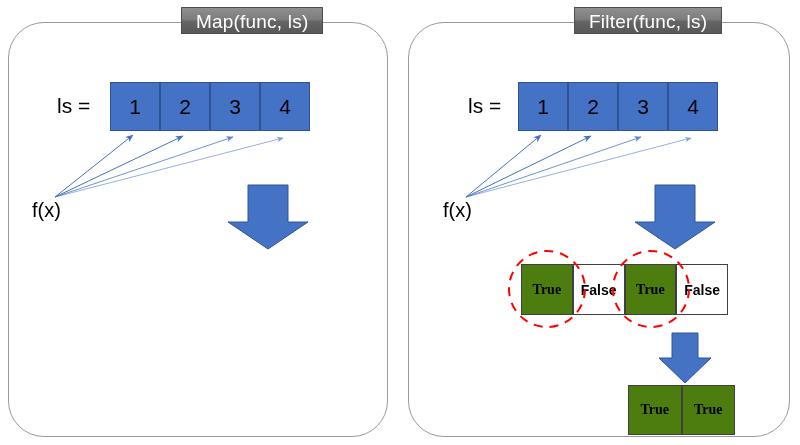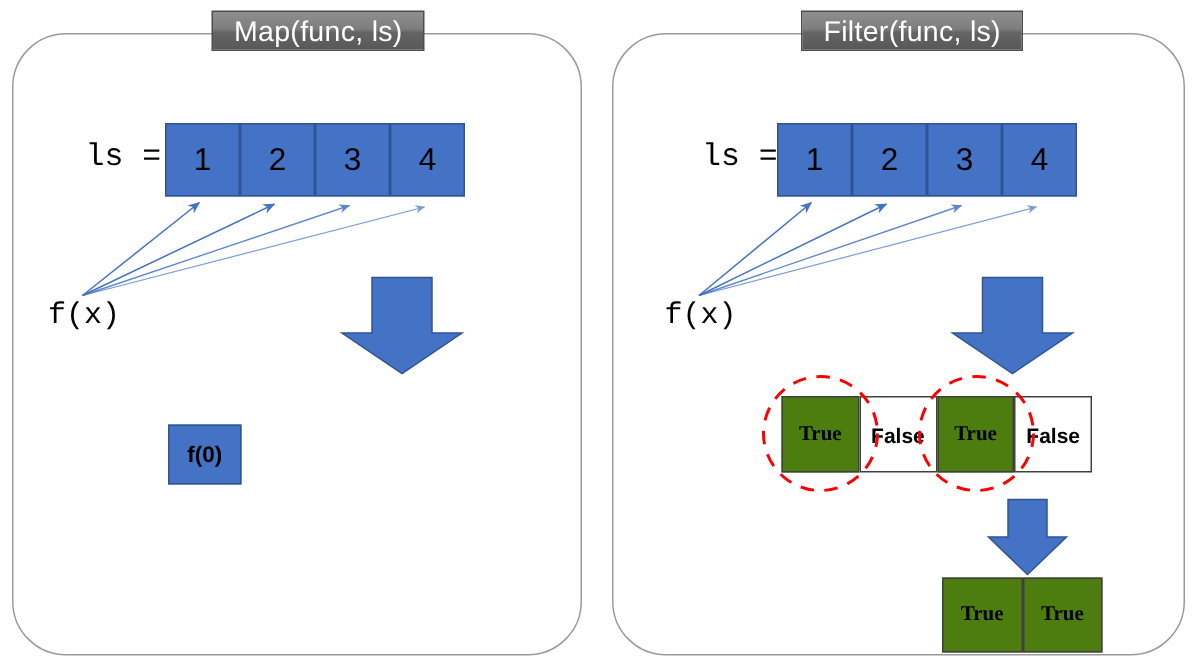--- a/index.html
+++ b/index.html
@@ -33,20 +33,21 @@
     padding: 0 14px;
     color: #ffffff;
     font-size: 19px;
     letter-spacing: .2px;
     white-space: nowrap;
     background: linear-gradient(to bottom, #8f8f8f 0%, #7d7d7d 45%, #646464 55%, #585858 100%);
     border: 1px solid #4d4d4d;
     box-sizing: border-box;
     text-align: center;
     z-index: 5;
+    margin-left: 40px;
   }
   #title-map    { left: 141px; }
   #title-filter { left: 534px; text-align: center; }
 
   
   .array {
     position: absolute;
     display: flex;
     box-sizing: border-box;
   }
@@ -86,21 +87,20 @@
   #ls-array-map .cell, #ls-array-filter .cell { width: 50px; height: 49px; }
   #out-array-map .cell { width: 49px; height: 40px; }
   #bool-array .cell { width: 51.75px; height: 51px; }
   #result-array .cell { width: 53.5px; height: 50px; }
 
   
   .label {
     position: absolute;
     color: #000000;
     white-space: nowrap;
-    font-family: Liberation Mono, monospace;
   }
   #label-ls-map    { left: 57px;  top: 94px;  font-size: 21px; }
   #label-ls-filter { left: 468px; top: 94px;  font-size: 21px; }
   #label-fx-map    { left: 32px;  top: 199px; font-size: 20px; }
   #label-fx-filter { left: 443px; top: 199px; font-size: 20px; }
 
   
   #overlay {
     position: absolute;
     left: 0; top: 0;
@@ -119,21 +119,20 @@
 <div class="array" id="ls-array-map">
   <div class="cell cell-blue">1</div>
   <div class="cell cell-blue">2</div>
   <div class="cell cell-blue">3</div>
   <div class="cell cell-blue">4</div>
 </div>
 
 <div class="label" id="label-fx-map">f(x)</div>
 
 <div class="array" id="out-array-map">
-  <div class="cell cell-blue bold">f(0)</div>
 </div>
 
 <div class="panel" id="panel-filter"></div>
 <div class="panel-title" id="title-filter">Filter(func, ls)</div>
 
 <div class="label" id="label-ls-filter">ls =</div>
 
 <div class="array" id="ls-array-filter">
   <div class="cell cell-blue">1</div>
   <div class="cell cell-blue">2</div>

